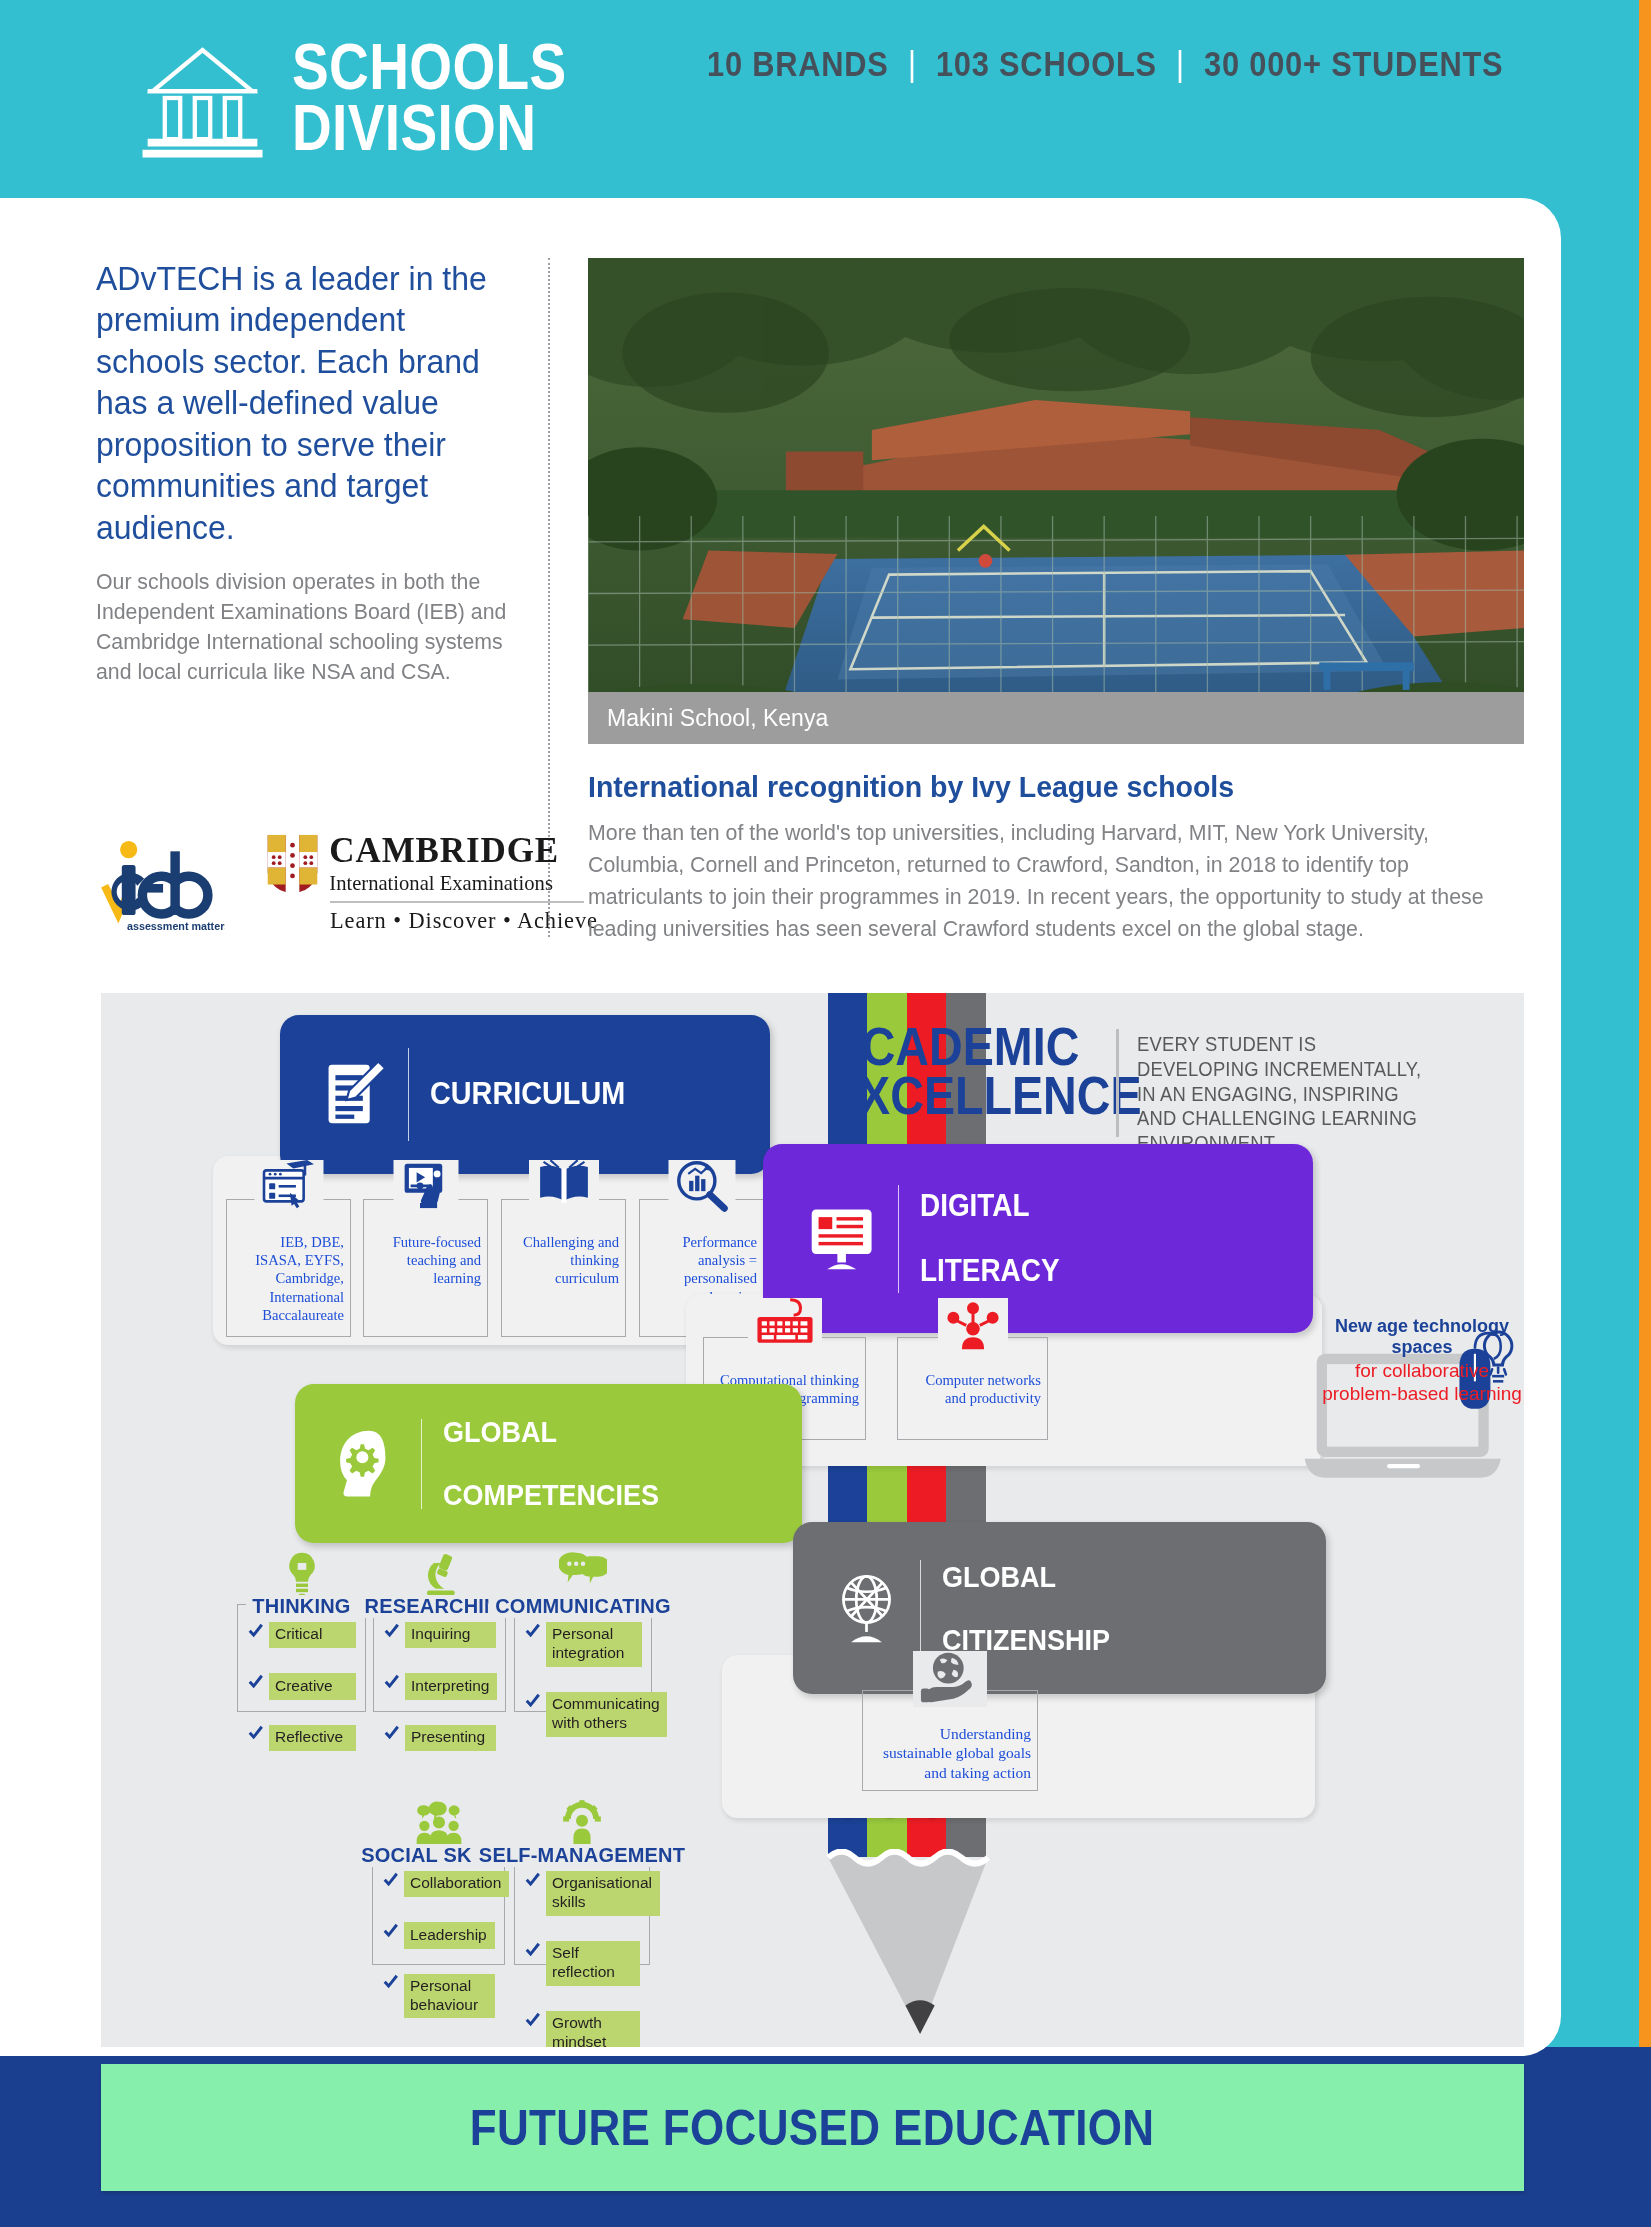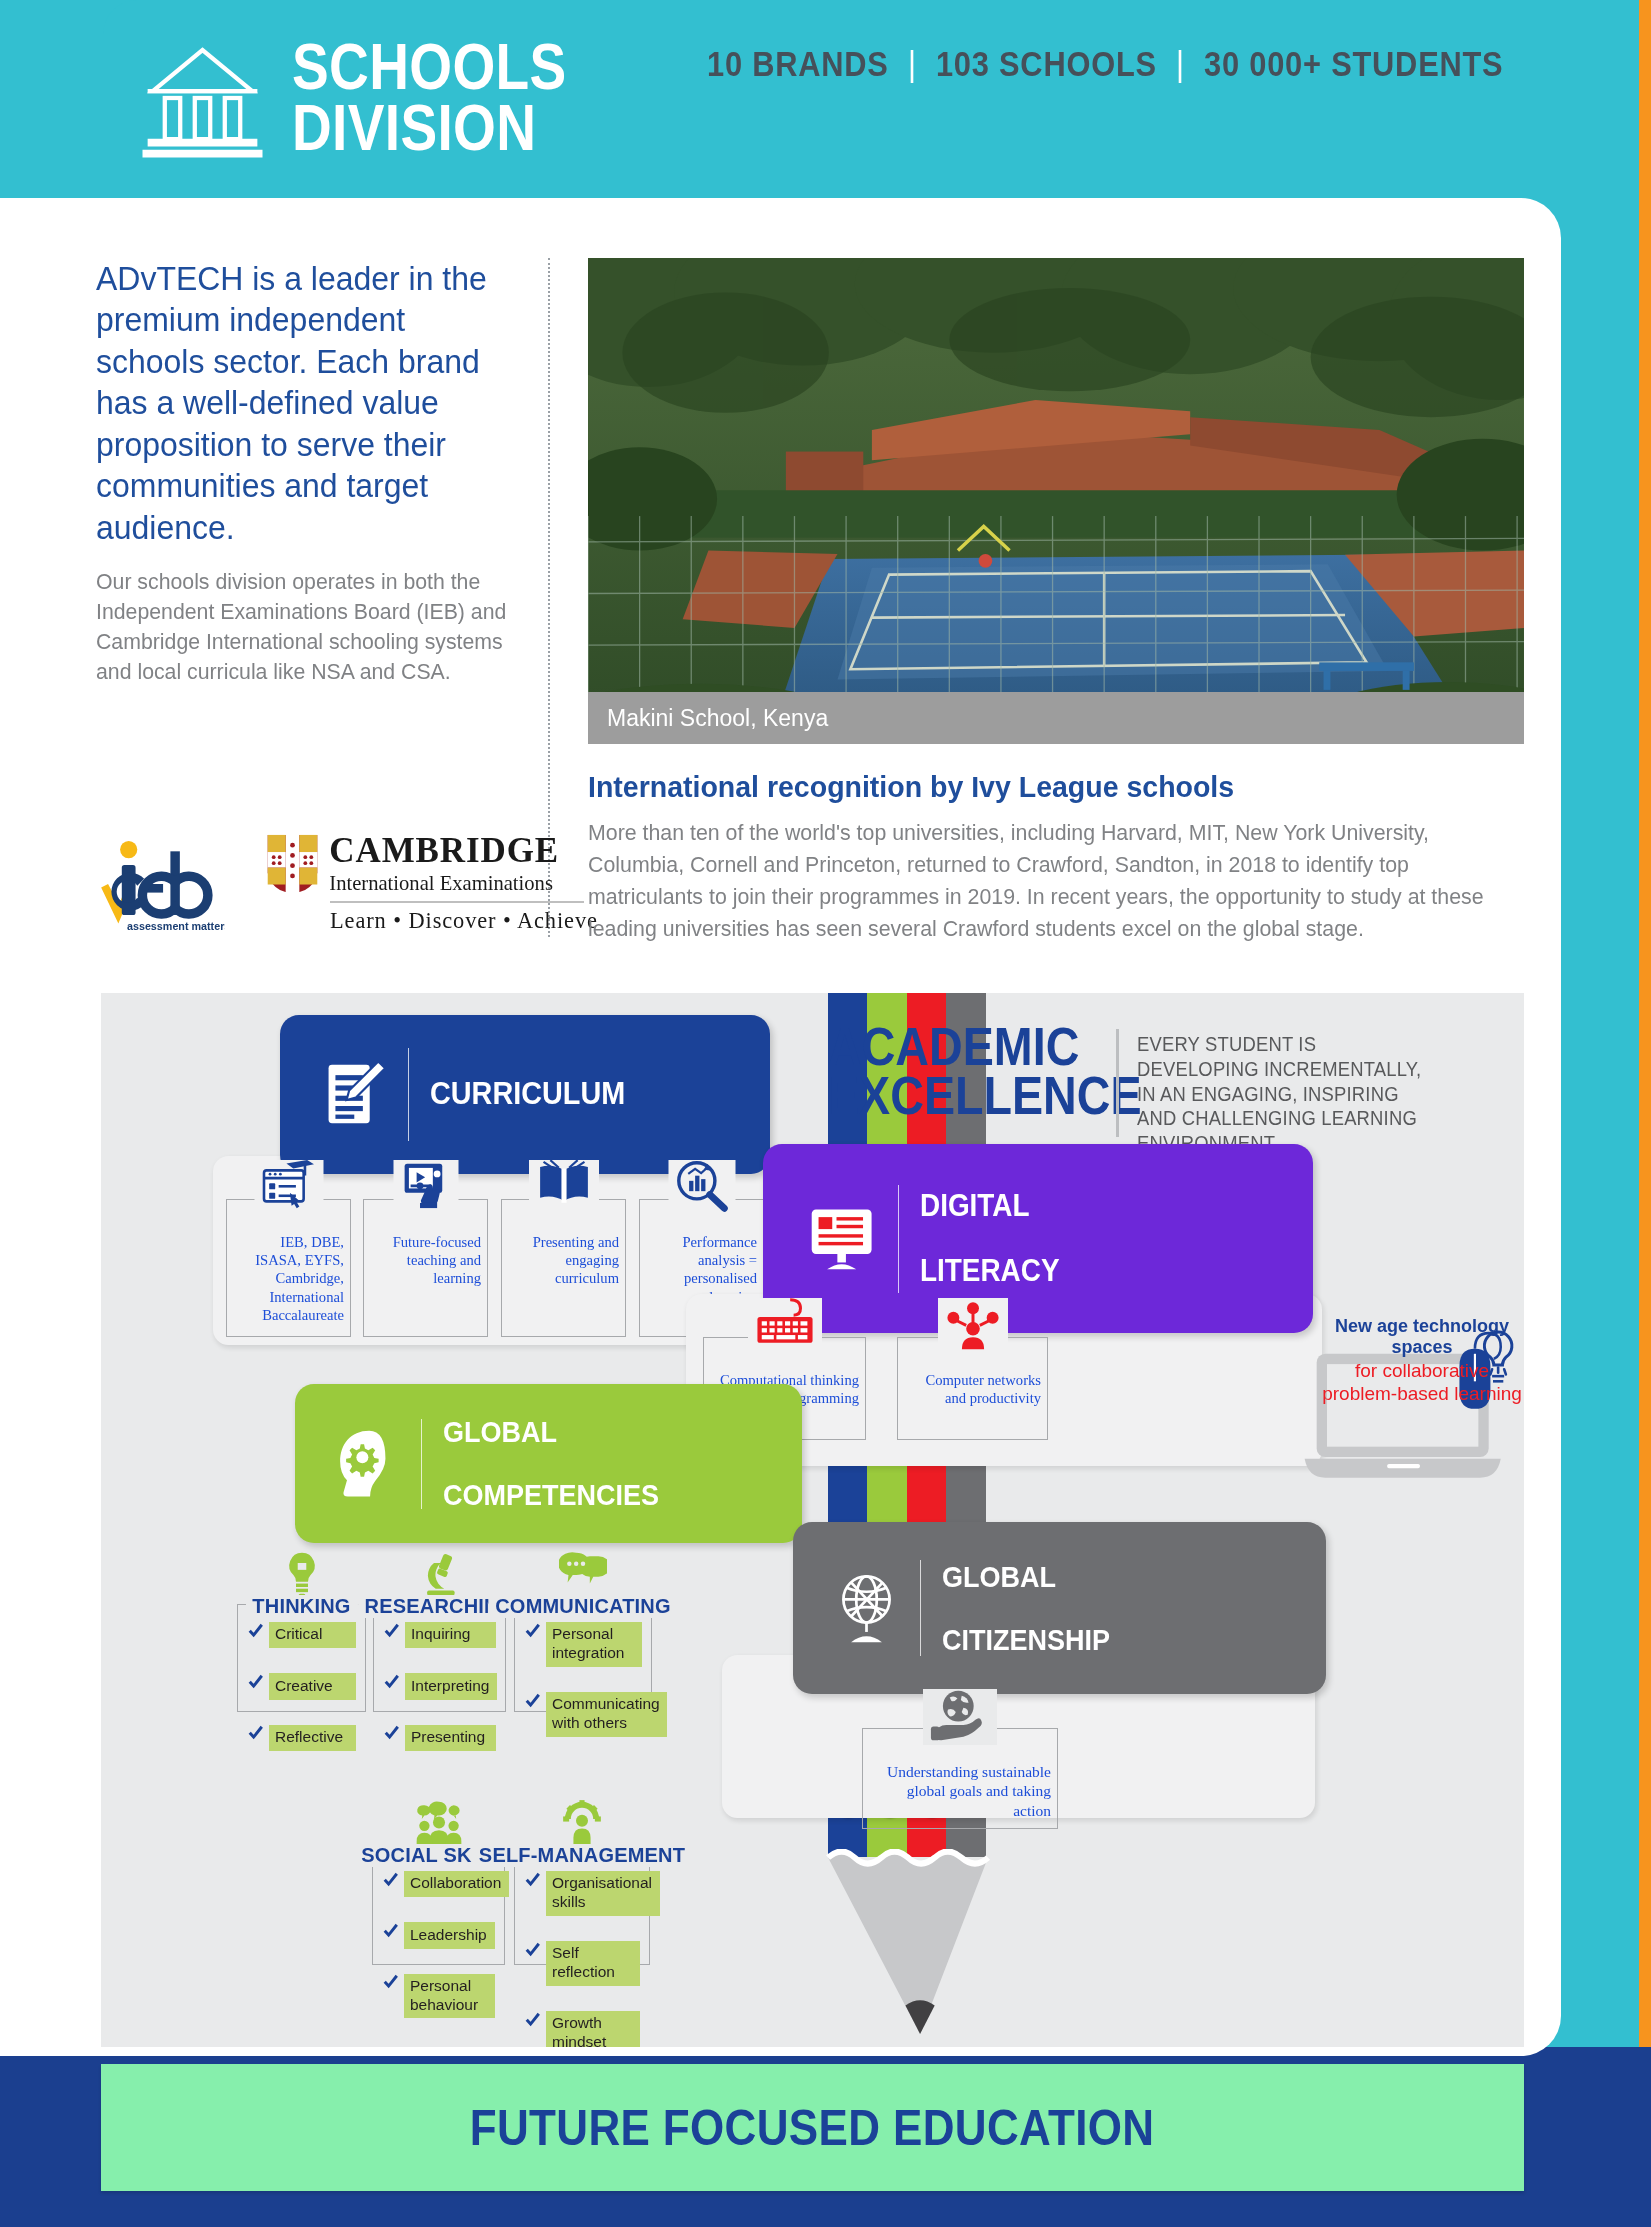--- a/index.html
+++ b/index.html
@@ -492,21 +492,21 @@
     <div class="ic-ico">
       <svg viewBox="0 0 68 56" width="58" height="48">
         <g fill="#1b4298">
           <path d="M34 12 q-12 -8 -28 -4 v36 q16 -4 28 4 Z"></path>
           <path d="M34 12 q12 -8 28 -4 v36 q-16 -4 -28 4 Z"></path>
           <path d="M10 2 l12 8 M18 0 l10 9 M58 2 l-12 8 M50 0 l-10 9" stroke="#1b4298" stroke-width="2.5" fill="none"></path>
         </g>
         <rect x="31" y="10" width="6" height="40" fill="#ffffff"></rect>
       </svg>
     </div>
-    <div class="ic-txt">Presenting and engaging curriculum</div>
+    <div class="ic-txt">Challenging and thinking curriculum</div>
   </div>
 
   <div class="icard" style="left:538px;top:206px;width:125px;height:138px">
     <div class="ic-ico">
       <svg viewBox="0 0 64 60" width="55" height="52">
         <circle cx="26" cy="24" r="21" fill="none" stroke="#1b4298" stroke-width="4"></circle>
         <g fill="#1b4298">
           <rect x="17" y="24" width="5" height="12"></rect>
             <rect x="24" y="18" width="5" height="18"></rect>
             <rect x="31" y="22" width="5" height="14"></rect>
@@ -820,21 +820,21 @@
         <path d="M20 82 q18 -14 36 0 Z" fill="#ffffff"></path>
       </svg>
     </div>
     <div class="pdiv" style="height:96px"></div>
     <div class="plabel" style="font-size:30px">
       <div>GLOBAL</div>
       <div>CITIZENSHIP</div>
     </div>
   </div>
 
-  <div class="icard greyp" style="left:761px;top:735px;width:196px;height:101px">
+  <div class="icard greyp" style="left:761px;top:697px;width:176px;height:101px">
     <div class="ic-ico">
       <svg viewBox="0 0 72 62" width="62" height="53">
         <circle cx="34" cy="20" r="18" fill="#6d6e71"></circle>
         <g fill="#e9eaeb">
           <path d="M24 10 q5 -3 9 1 q-3 4 -7 3 Z"></path>
             <path d="M38 8 q7 2 8 8 q-6 1 -9 -3 Z"></path>
           <path d="M22 24 q6 -2 9 3 q-2 6 -7 5 q-4 -4 -2 -8 Z"></path>
             <path d="M40 22 q7 1 5 8 q-5 2 -7 -3 Z"></path>
         </g>
         <path d="M6 52 q4 -10 14 -10 h20 q8 0 14 -6 q5 -4 7 1 q2 4 -3 8 q-8 8 -18 11 L14 60 q-8 0 -8 -8 Z" fill="#6d6e71"></path>

